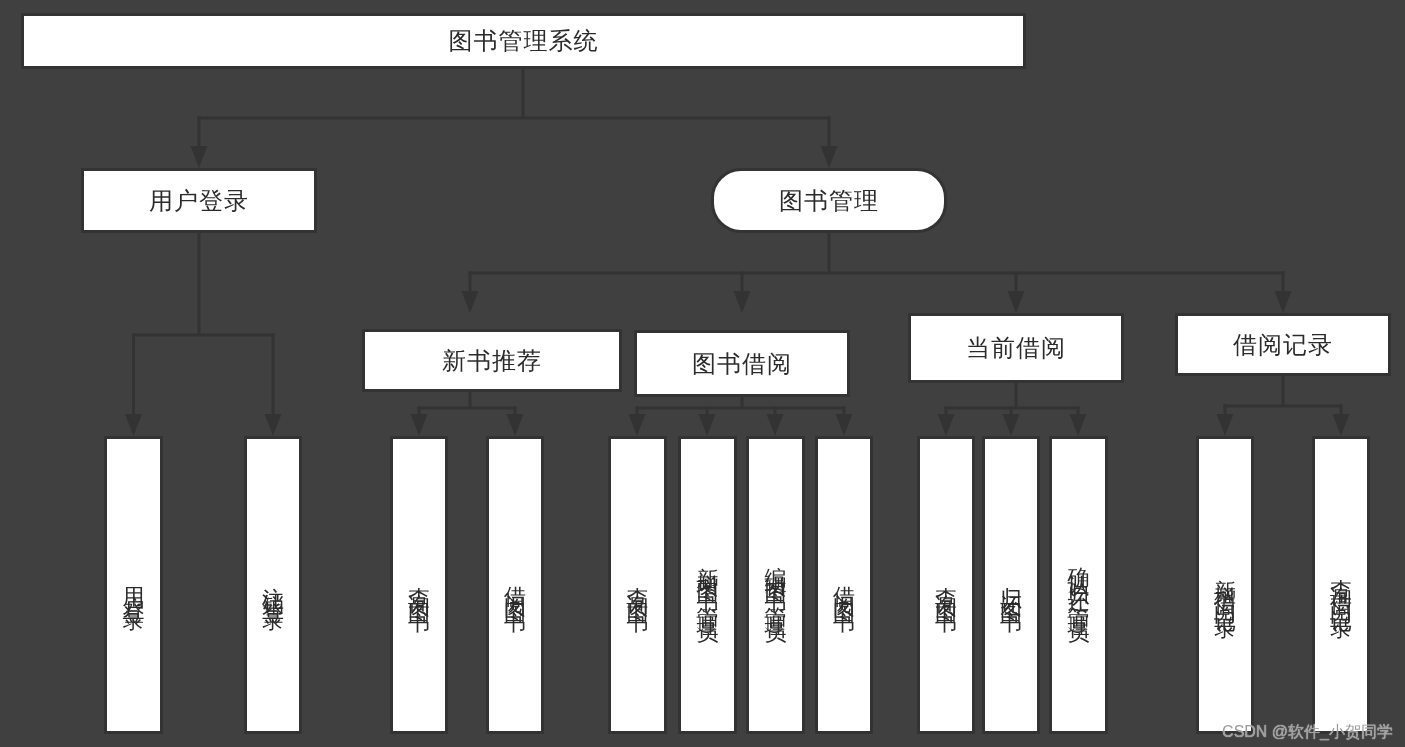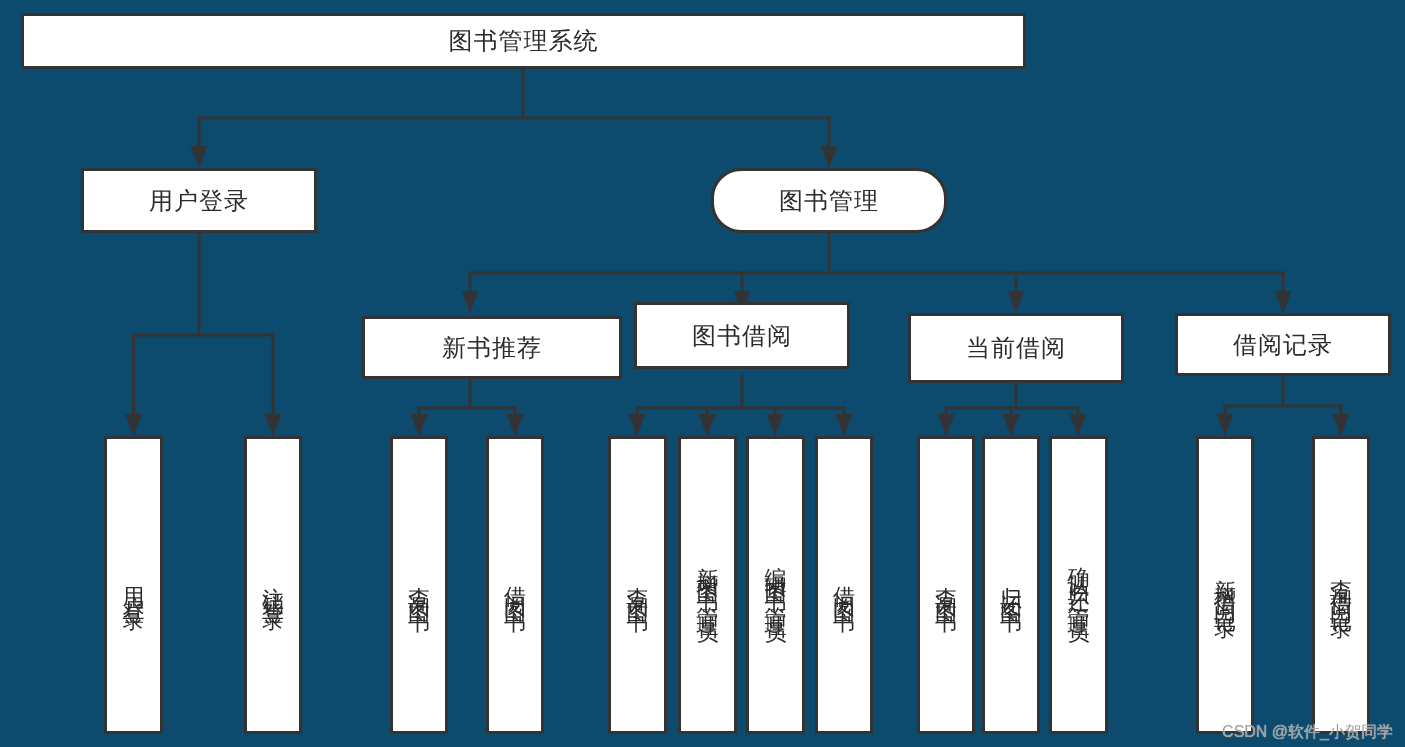--- a/index.html
+++ b/index.html
@@ -1,19 +1,19 @@
 <!DOCTYPE html>
 <html><head>
 <meta charset="utf-8">
 <style>
   html,body{margin:0;padding:0;background:#fff;}
   .stage{
     position:relative;
     width:1405px;height:747px;
-    background:#0c4a6e;
+    background:#404040;
     font-family:"Liberation Sans","DejaVu Sans",sans-serif;
     overflow:hidden;
   }
   .wires{position:absolute;left:0;top:0;width:1405px;height:747px;}
   .box{
     position:absolute;
     box-sizing:border-box;
     border:3px solid #333333;
     background:#ffffff;
     display:flex;
@@ -94,24 +94,24 @@
     <span>图书管理系统</span>
   </div>
 
   <div class="box hnode" style="left:81px;top:168px;width:236px;height:65px;">
     <span>用户登录</span>
   </div>
   <div class="box hnode" style="left:711px;top:168px;width:236px;height:65px;border-radius:30px;">
     <span>图书管理</span>
   </div>
 
-  <div class="box hnode" style="left:362px;top:316px;width:260px;height:63px;">
+  <div class="box hnode" style="left:362px;top:329px;width:260px;height:63px;">
     <span>新书推荐</span>
   </div>
-  <div class="box hnode" style="left:634px;top:302px;width:216px;height:67px;">
+  <div class="box hnode" style="left:634px;top:330px;width:216px;height:67px;">
     <span>图书借阅</span>
   </div>
   <div class="box hnode" style="left:908px;top:313px;width:216px;height:70px;">
     <span>当前借阅</span>
   </div>
   <div class="box hnode" style="left:1175px;top:313px;width:216px;height:63px;">
     <span>借阅记录</span>
   </div>
 
   <div class="box leaf" style="left:104px;top:436px;width:59px;height:298px;">

